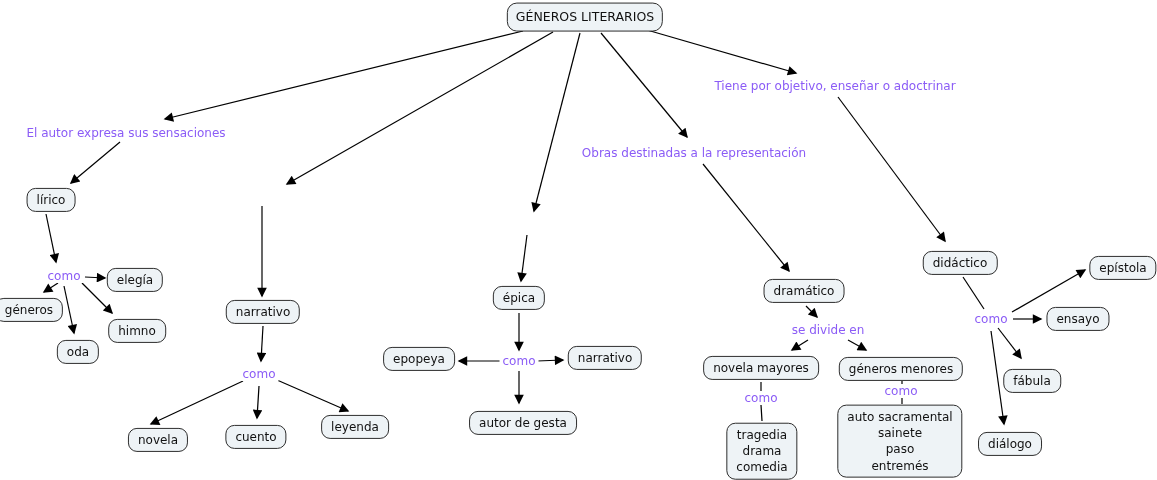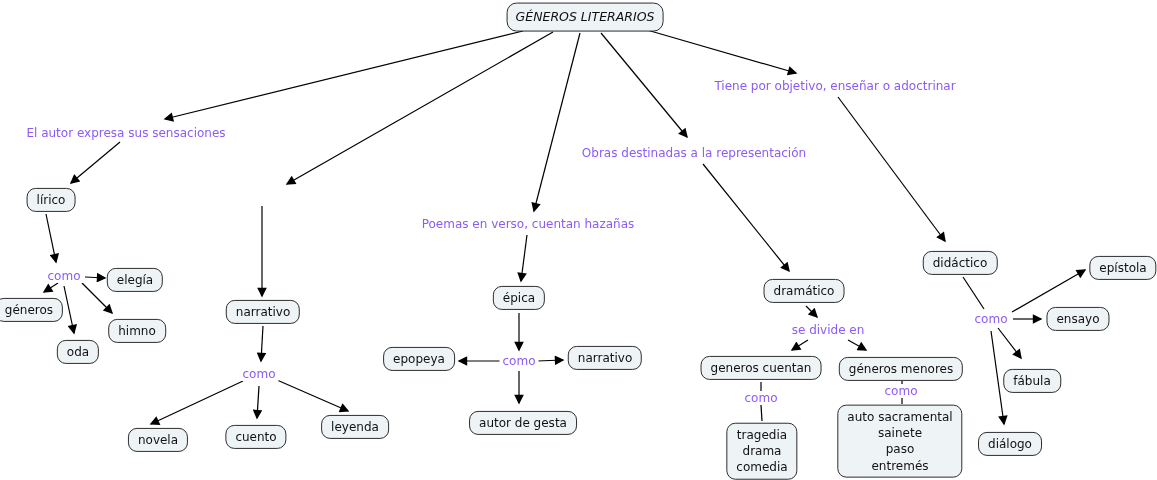--- a/index.html
+++ b/index.html
@@ -19,21 +19,21 @@
     border:1.4px solid #2d2d2d;
     border-radius:9px;
     padding:3px 9px;
     font-size:12px;
     line-height:1.35;
     color:#111111;
     white-space:pre-line;
     text-align:center;
     box-sizing:border-box;
   }
-  .node.root { padding:5px 8px; font-size:12.5px; border-radius:10px;font-style:italic; }
+  .node.root { padding:5px 8px; font-size:12.5px; border-radius:10px; }
   .lp {
     position:absolute;
     transform:translate(-50%,-50%);
     background:#ffffff;
     padding:0 3px;
     font-size:12px;
     color:#8b5cf6;
     white-space:nowrap;
   }
 </style>
@@ -105,37 +105,36 @@
   <div class="node" style="left:78px;  top:352px">oda</div>
 
   <div class="node" style="left:158px; top:440px">novela</div>
   <div class="node" style="left:256px; top:437px">cuento</div>
   <div class="node" style="left:355px; top:427px">leyenda</div>
 
   <div class="node" style="left:419px; top:359px">epopeya</div>
   <div class="node" style="left:605px; top:358px">narrativo</div>
   <div class="node" style="left:523px; top:423px">autor de gesta</div>
 
-  <div class="node" style="left:761px; top:368px">generos cuentan</div>
+  <div class="node" style="left:761px; top:368px">novela mayores</div>
   <div class="node" style="left:901px; top:369px">géneros menores</div>
   <div class="node" style="left:762px; top:451px">tragedia
 drama
 comedia</div>
   <div class="node" style="left:900px; top:441px">auto sacramental
 sainete
 paso
 entremés</div>
 
   <div class="node" style="left:1123px; top:268px">epístola</div>
   <div class="node" style="left:1078px; top:319px">ensayo</div>
   <div class="node" style="left:1032px; top:381px">fábula</div>
   <div class="node" style="left:1010px; top:444px">diálogo</div>
 
   <span class="lp" style="left:126px; top:133px">El autor expresa sus sensaciones</span>
-  <span class="lp" style="left:528px; top:224px">Poemas en verso, cuentan hazañas</span>
   <span class="lp" style="left:694px; top:153px">Obras destinadas a la representación</span>
   <span class="lp" style="left:835px; top:86px">Tiene por objetivo, enseñar o adoctrinar</span>
   <span class="lp" style="left:64px;  top:276px">como</span>
   <span class="lp" style="left:259px; top:374px">como</span>
   <span class="lp" style="left:519px; top:361px">como</span>
   <span class="lp" style="left:828px; top:330px">se divide en</span>
   <span class="lp" style="left:761px; top:398px">como</span>
   <span class="lp" style="left:901px; top:391px">como</span>
   <span class="lp" style="left:991px; top:319px">como</span>
 

